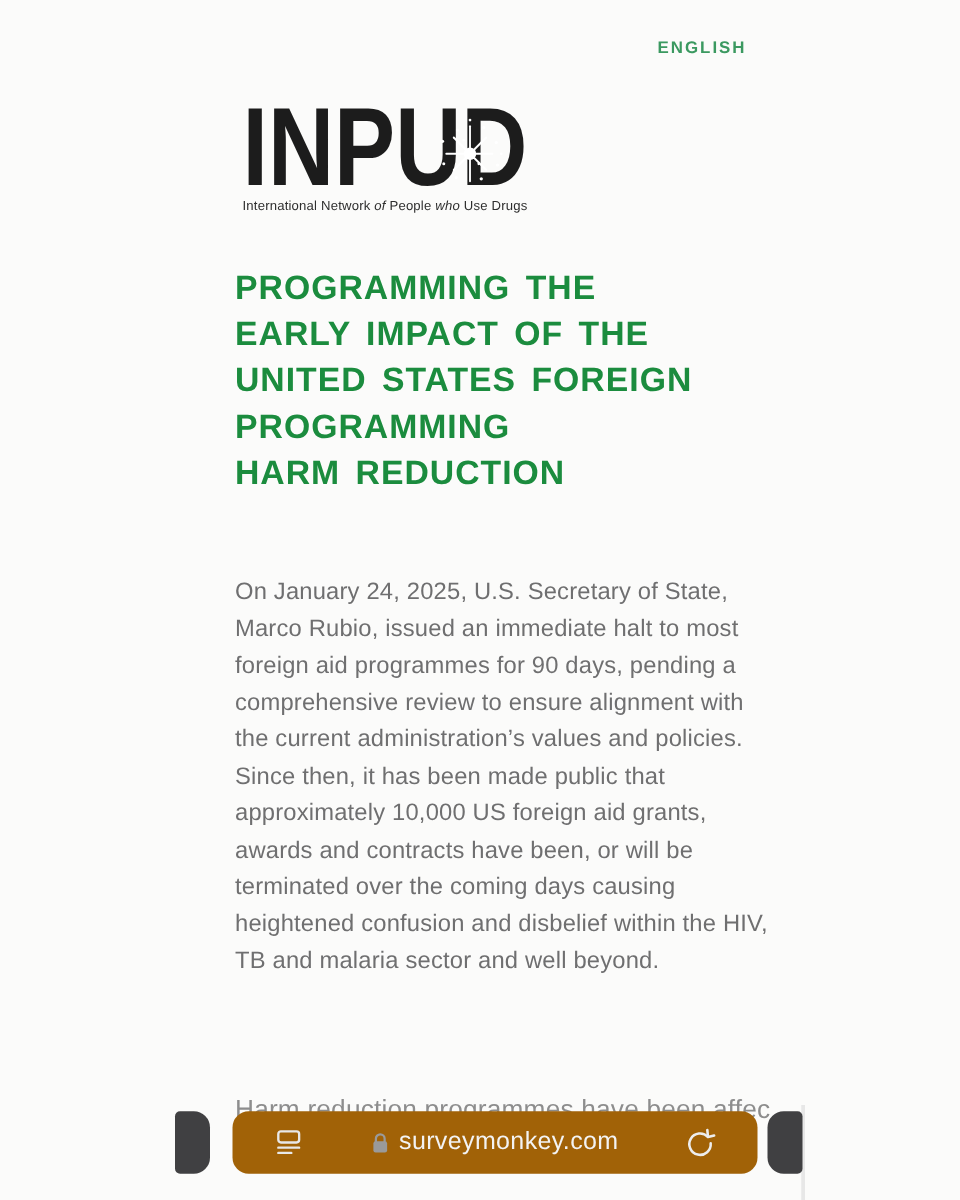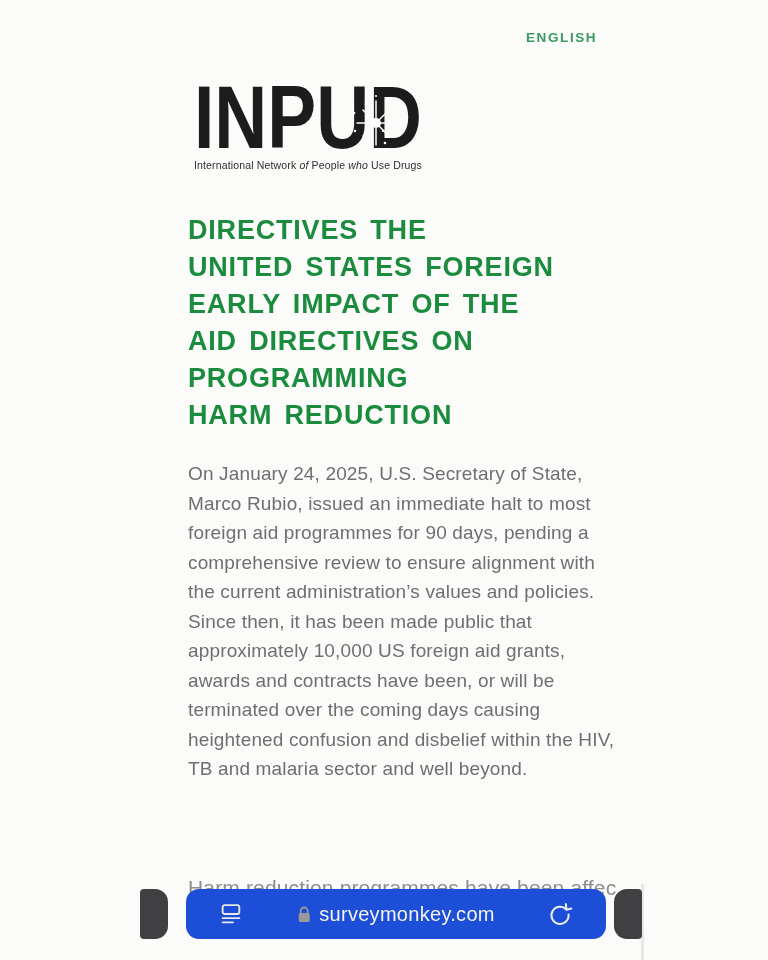--- a/index.html
+++ b/index.html
@@ -55,21 +55,21 @@
 
   
   .toolbar{position:absolute;left:0;top:889px;width:768px;height:50px;z-index:3;}
   .peek{
     position:absolute;top:0;height:50px;background:#404042;
   }
   .peek-left{left:140px;width:28px;border-radius:4px 13px 13px 4px;}
   .peek-right{left:614px;width:28px;border-radius:13px 4px 4px 13px;}
   .addr{
     position:absolute;left:186px;top:0;width:420px;height:50px;
-    background:#1d4ed8;border-radius:13px;
+    background:#a16207;border-radius:13px;
     display:flex;align-items:center;justify-content:space-between;
     padding:0 33px;
   }
   .addr .url-group{
     display:flex;align-items:center;gap:8px;
     position:absolute;left:50%;top:50%;transform:translate(-50%,-50%);
   }
   .addr .url-text{
     color:#f3f3f3;font-size:20px;letter-spacing:.3px;white-space:nowrap;
   }
@@ -113,24 +113,23 @@
             <circle cx="207" cy="39" r="1.1"></circle>
           <circle cx="177" cy="28" r="1.1"></circle>
             <circle cx="189" cy="47" r="1.1"></circle>
         </g>
       </g>
     </svg>
     <div class="tagline"><span>International Network </span><span class="it">of</span><span> People </span><span class="it">who</span><span> Use Drugs</span></div>
   </div>
 
   <h1 class="title" style="margin:0;">
-    <span>DIRECTIVES THE</span>
+    <span>PROGRAMMING THE</span>
+    <span>EARLY IMPACT OF THE</span>
     <span>UNITED STATES FOREIGN</span>
-    <span>EARLY IMPACT OF THE</span>
-    <span>AID DIRECTIVES ON</span>
     <span>PROGRAMMING</span>
     <span>HARM REDUCTION</span>
   </h1>
 
   <p class="para" style="margin:0;">On January 24, 2025, U.S. Secretary of State, Marco Rubio, issued an immediate halt to most foreign aid programmes for 90 days, pending a comprehensive review to ensure alignment with the current administration’s values and policies. Since then, it has been made public that approximately 10,000 US foreign aid grants, awards and contracts have been, or will be terminated over the coming days causing heightened confusion and disbelief within the HIV, TB and malaria sector and well beyond.</p>
 
   <p class="para-clipped" style="margin:0;">Harm reduction programmes have been affected</p>
 
   <div class="edge-strip"></div>
 

